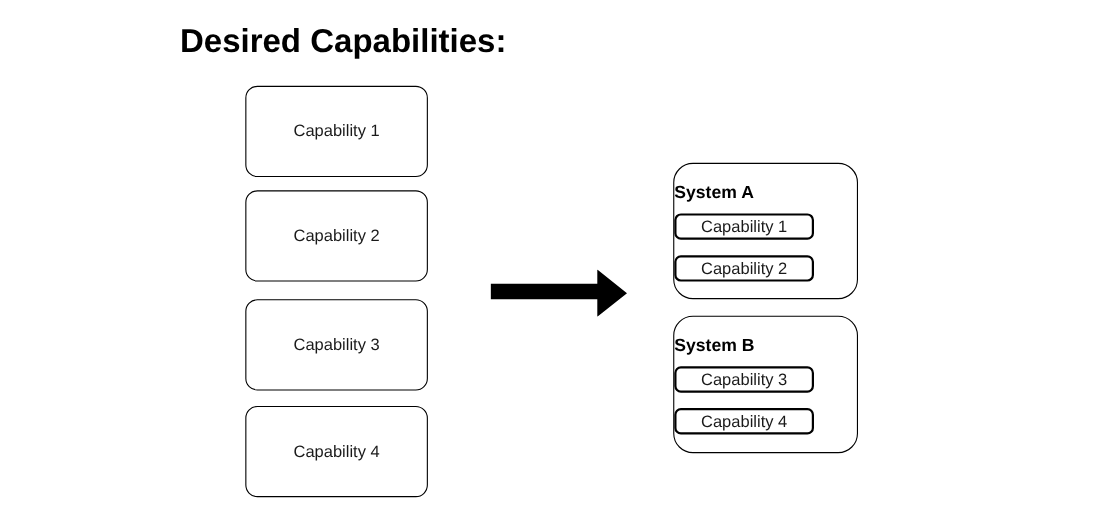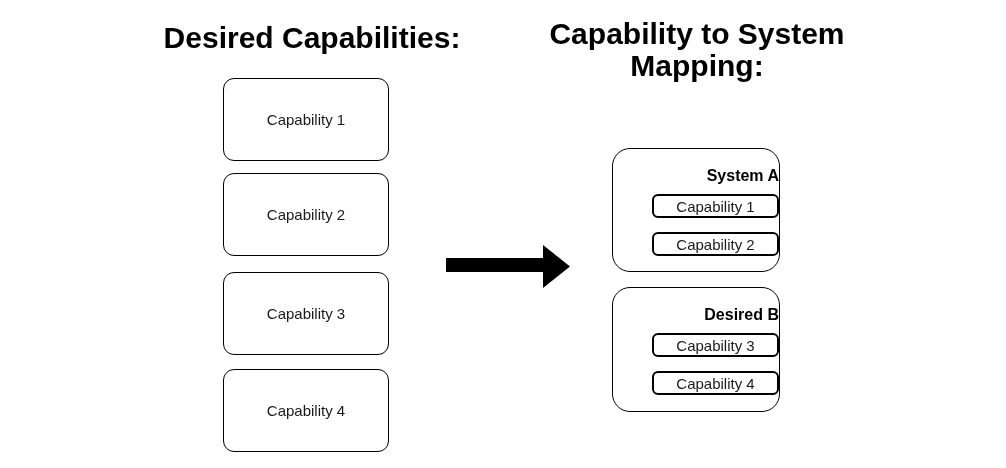--- a/index.html
+++ b/index.html
@@ -40,21 +40,21 @@
   .arrow-svg { position: absolute; left: 446px; top: 245px; }
   .system-box {
     position: absolute;
     left: 612px;
     width: 168px;
     border: 1.5px solid #000000;
     border-radius: 18px;
     background: #ffffff;
     display: flex;
     flex-direction: column;
-    align-items: flex-end;
+    align-items: flex-start;
     padding-top: 18px;
   }
   .system-title {
     font-size: 16px;
     font-weight: bold;
     color: #000000;
     margin-bottom: 9px;
     text-align: center;
   }
   .inner-cap {
@@ -71,21 +71,20 @@
     margin-bottom: 14px;
   }
 </style>
 </head>
 <body>
 
 <div class="canvas">
 
   <div class="title left-title">Desired Capabilities:</div>
 
-  <div class="title right-title">Capability to System Mapping:</div>
 
   <div class="cap-box" style="top:78px">
     <span>Capability 1</span>
   </div>
 
   <div class="cap-box" style="top:173px">
     <span>Capability 2</span>
   </div>
 
   <div class="cap-box" style="top:272px">
@@ -104,21 +103,21 @@
     <div class="system-title">System A</div>
     <div class="inner-cap">
       <span>Capability 1</span>
     </div>
     <div class="inner-cap">
       <span>Capability 2</span>
     </div>
   </div>
 
   <div class="system-box" style="top:287px; height:125px;">
-    <div class="system-title">Desired B</div>
+    <div class="system-title">System B</div>
     <div class="inner-cap">
       <span>Capability 3</span>
     </div>
     <div class="inner-cap">
       <span>Capability 4</span>
     </div>
   </div>
 
 </div>
 

